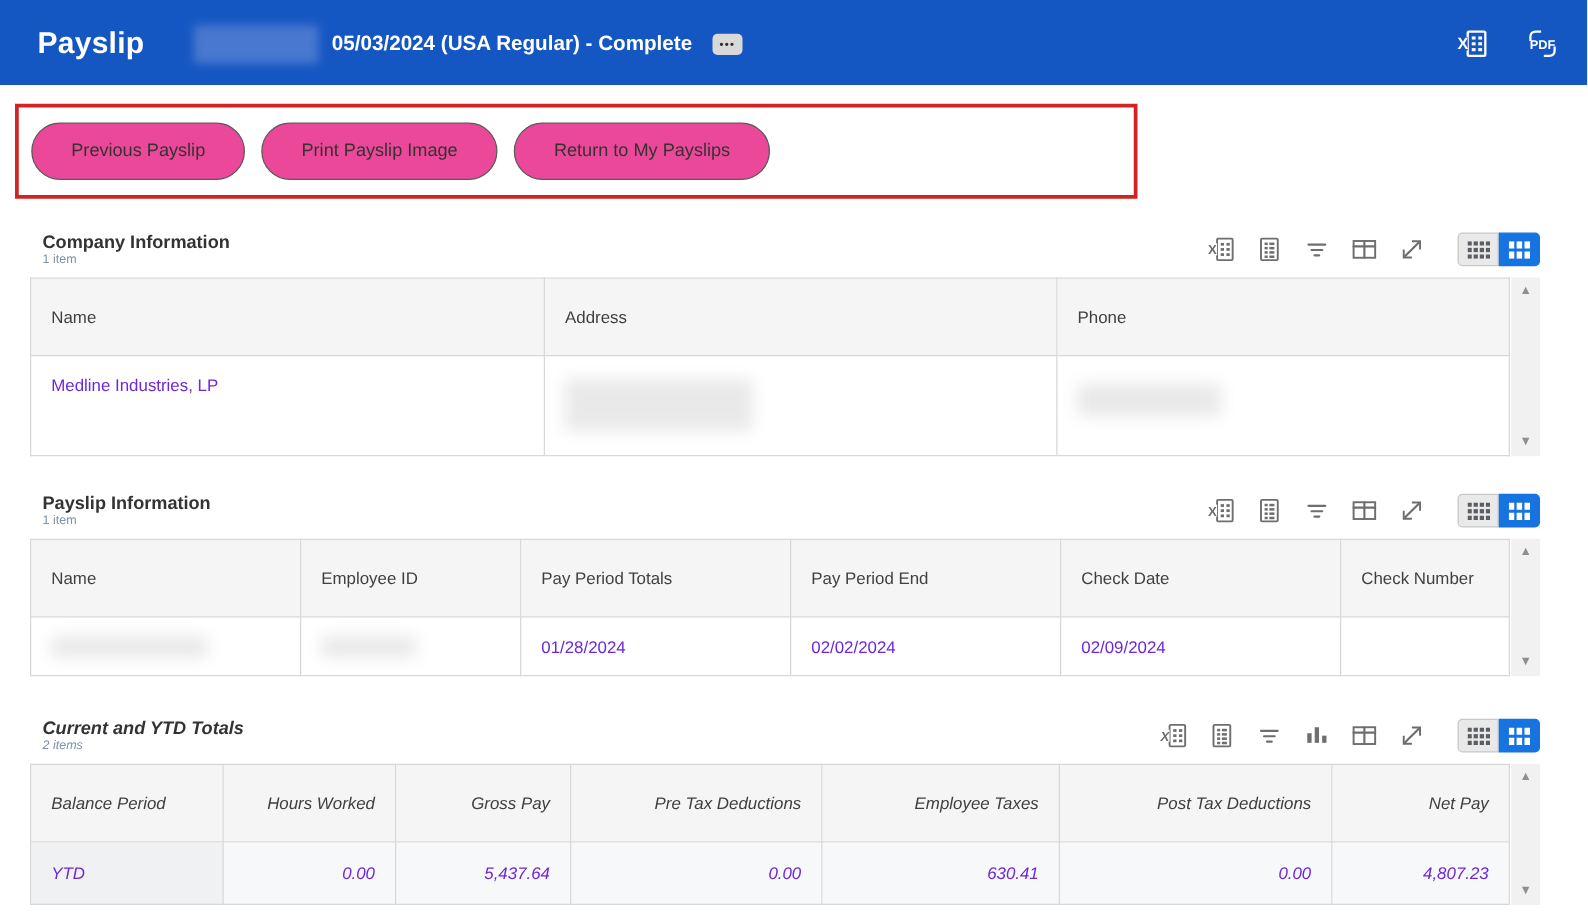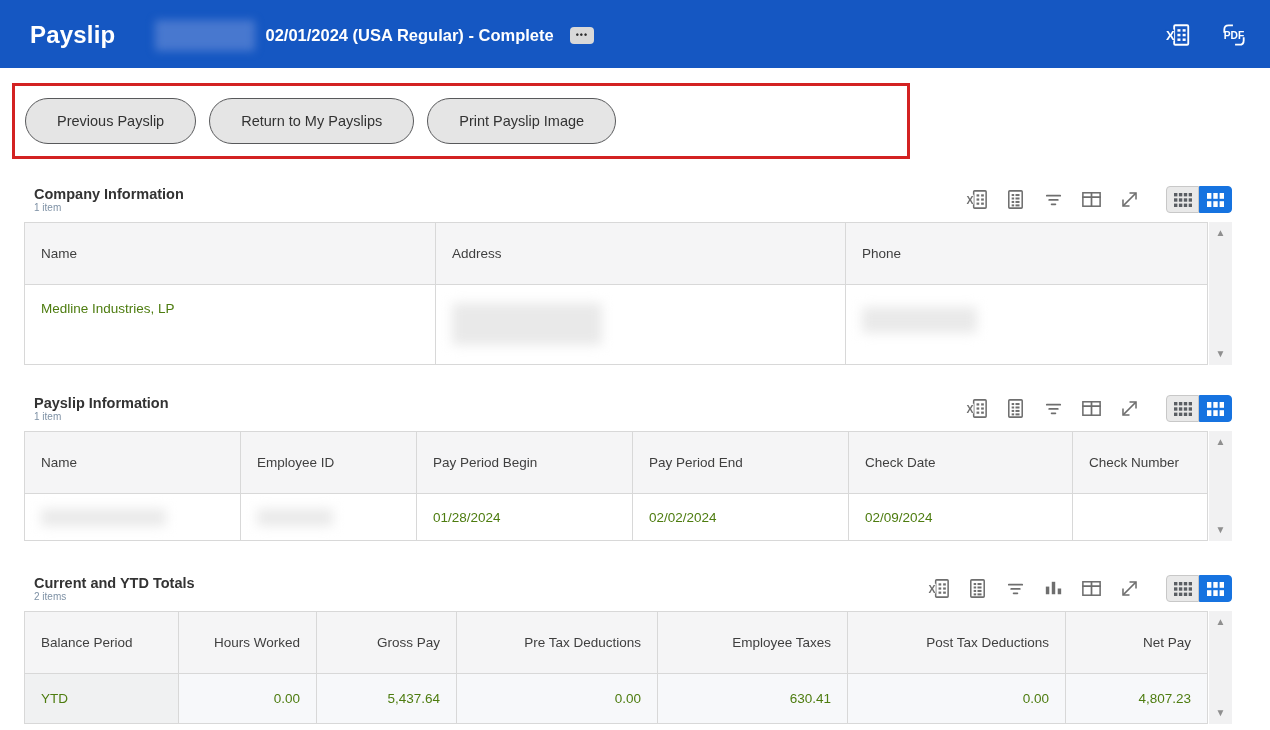--- a/index.html
+++ b/index.html
@@ -19,29 +19,29 @@
   .topbar-icons { margin-left: auto; display: flex; align-items: center; gap: 28px; }
   .hdr-icon { display: block; cursor: pointer; }
   .hdr-icon .st { fill: none; stroke: #fff; stroke-width: 1.7; }
   .hdr-icon .fl { fill: #fff; }
   .hdr-icon .xt { fill: #fff; font-size: 12px; font-weight: bold; font-family: "Liberation Sans", sans-serif; }
   .hdr-icon .pt { fill: #fff; font-size: 9.5px; font-weight: bold; font-family: "Liberation Sans", sans-serif; }
 
   
   .annotation-box { margin: 15px 0 0 12px; width: 898px; height: 76px; border: 3px solid #d32222;
                     display: flex; align-items: center; padding-left: 10px; gap: 13px; }
-  .pill-btn { height: 46px; background: #e5e5e5; border: 1px solid #58595b; border-radius: 23px;
+  .pill-btn { height: 46px; background: #ec4899; border: 1px solid #58595b; border-radius: 23px;
               padding: 0 31px; font-size: 14.5px; color: #333; font-family: "Liberation Sans", sans-serif;
               cursor: pointer; white-space: nowrap; }
 
   
   .section { margin: 0 38px 0 24px; }
   .section.company { margin-top: 27px; }
   .section.payslip { margin-top: 30px; }
-  .section.totals  { margin-top: 34px; }
+  .section.totals  { margin-top: 34px; font-style: italic; }
   .section-head { display: flex; align-items: flex-end; justify-content: space-between; margin-bottom: 9px; }
   .sec-title-wrap { display: flex; align-items: baseline; flex-direction: column; }
   .sec-title { font-size: 14.5px; font-weight: bold; color: #333; }
   .sec-count { font-size: 10px; color: #7e91a5; margin-left: 10px; }
 
   
   .grid-toolbar { display: flex; align-items: center; gap: 15px; }
   .tb-icon { display: block; cursor: pointer; }
   .tb-icon .st { fill: none; stroke: #6e6e6e; stroke-width: 1.6; }
   .tb-icon .ln { stroke: #6e6e6e; stroke-width: 1.8; stroke-linecap: round; }
@@ -52,21 +52,21 @@
             border: 1px solid #c8c8c8; background: #e9e9e9; cursor: pointer; }
   .toggle.left  { border-radius: 4px 0 0 4px; }
   .toggle.right { border-radius: 0 4px 4px 0; border-color: #1673e0; background: #1673e0; }
   .toggle .sq-dark { fill: #5a5e63; }
   .toggle .sq-light { fill: #fff; }
 
   
   .grid-wrap { display: flex; align-items: stretch; }
   table { border-collapse: collapse; table-layout: fixed; flex: 1; }
   th, td { border: 1px solid #d8d8d8; font-weight: normal; text-align: left;
-           padding: 0 16px; font-size: 13.5px; color: #4d7c0f; overflow: hidden; white-space: nowrap; }
+           padding: 0 16px; font-size: 13.5px; color: #6d28d9; overflow: hidden; white-space: nowrap; }
   thead th { background: #f5f5f6; height: 62px; color: #3f3f3f; }
   .num { text-align: right; }
   .rowhead { background: #f0f1f2; }
   
   .company-table td { height: 80px; vertical-align: top; padding-top: 16px; }
   
   .payslip-table td { height: 47px; vertical-align: middle; }
   
   .totals-table td { height: 50px; vertical-align: middle; }
   .totals-table tr.stripe td:not(.rowhead) { background: #f7f8fa; }
@@ -84,21 +84,21 @@
   .vs-up { top: 6px; } .vs-down { bottom: 6px; }
 </style>
 </head>
 <body>
 
 <div class="page">
 
   <div class="topbar">
     <span class="app-title">Payslip</span>
     <span class="redact redact-name"></span>
-    <span class="doc-title">02/01/2024 (USA Regular) - Complete</span>
+    <span class="doc-title">05/03/2024 (USA Regular) - Complete</span>
     <button class="ellipsis-btn">•••</button>
     <div class="topbar-icons">
       <svg class="hdr-icon" width="27" height="26" viewBox="0 0 24 24">
         <rect class="st" x="8" y="3" width="13" height="18" rx="1"></rect>
         <rect class="fl" x="11" y="6.6" width="2.8" height="2.3"></rect>
           <rect class="fl" x="15.8" y="6.6" width="2.8" height="2.3"></rect>
         <rect class="fl" x="11" y="10.9" width="2.8" height="2.3"></rect>
           <rect class="fl" x="15.8" y="10.9" width="2.8" height="2.3"></rect>
         <rect class="fl" x="11" y="15.2" width="2.8" height="2.3"></rect>
           <rect class="fl" x="15.8" y="15.2" width="2.8" height="2.3"></rect>
@@ -108,22 +108,22 @@
       <svg class="hdr-icon" width="28" height="26" viewBox="0 0 26 24">
         <path class="st" d="M4 10 V7 q0 -4 4 -4 h4"></path>
         <path class="st" d="M22 14 v3 q0 4 -4 4 h-4"></path>
         <text class="pt" x="3.5" y="15.6">PDF</text>
       </svg>
     </div>
   </div>
 
   <div class="annotation-box">
     <button class="pill-btn">Previous Payslip</button>
+    <button class="pill-btn">Print Payslip Image</button>
     <button class="pill-btn">Return to My Payslips</button>
-    <button class="pill-btn">Print Payslip Image</button>
   </div>
 
   <div class="section company">
     <div class="section-head">
       <div class="sec-title-wrap">
         <span class="sec-title">Company Information</span>
         <span class="sec-count">1 item</span>
       </div>
       <div class="grid-toolbar">
         <svg class="tb-icon" width="23" height="23" viewBox="0 0 24 24">
@@ -307,21 +307,21 @@
             <col style="width:176px">
             <col style="width:216px">
             <col style="width:216px">
             <col style="width:224px">
             <col style="width:135px">
           </colgroup>
         <thead>
           <tr>
             <th>Name</th>
             <th>Employee ID</th>
-            <th>Pay Period Begin</th>
+            <th>Pay Period Totals</th>
             <th>Pay Period End</th>
             <th>Check Date</th>
             <th>Check Number</th>
           </tr>
         </thead>
         <tbody>
           <tr>
             <td>
                 <span class="redact-cell r-name"></span>
               </td>

